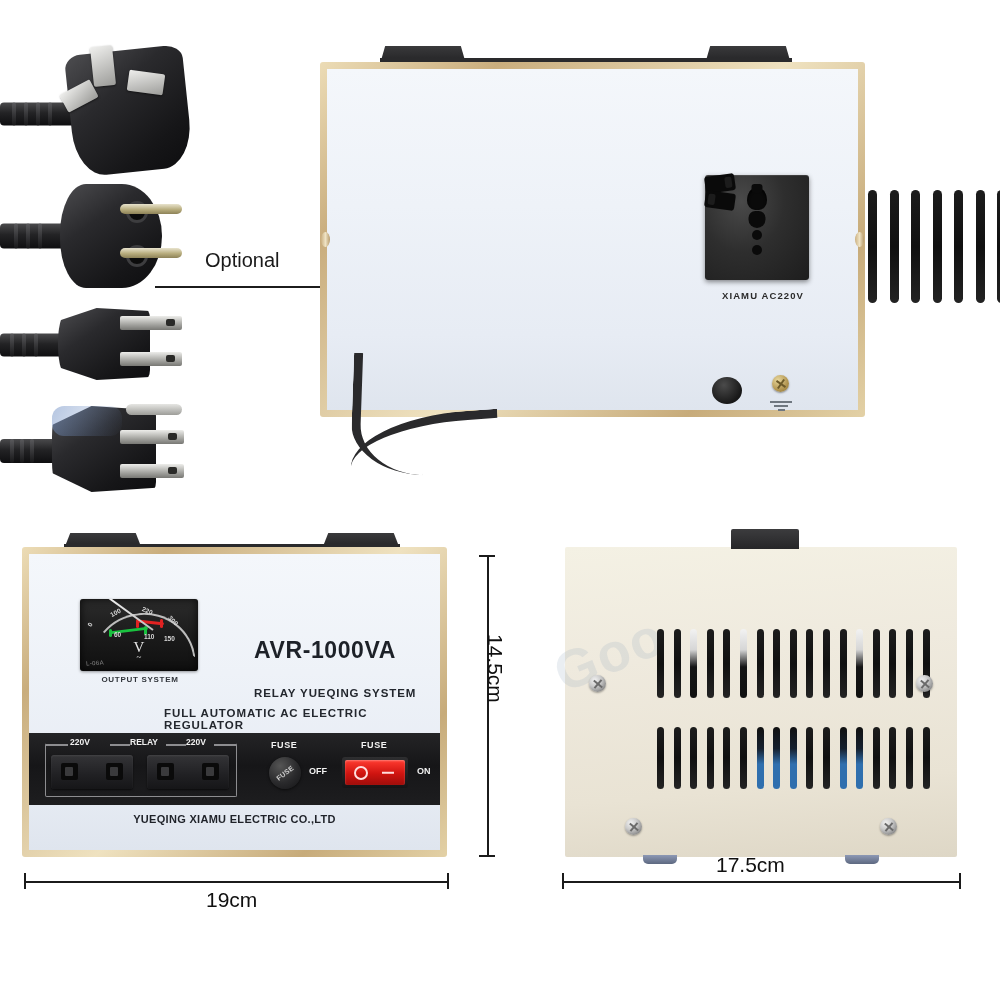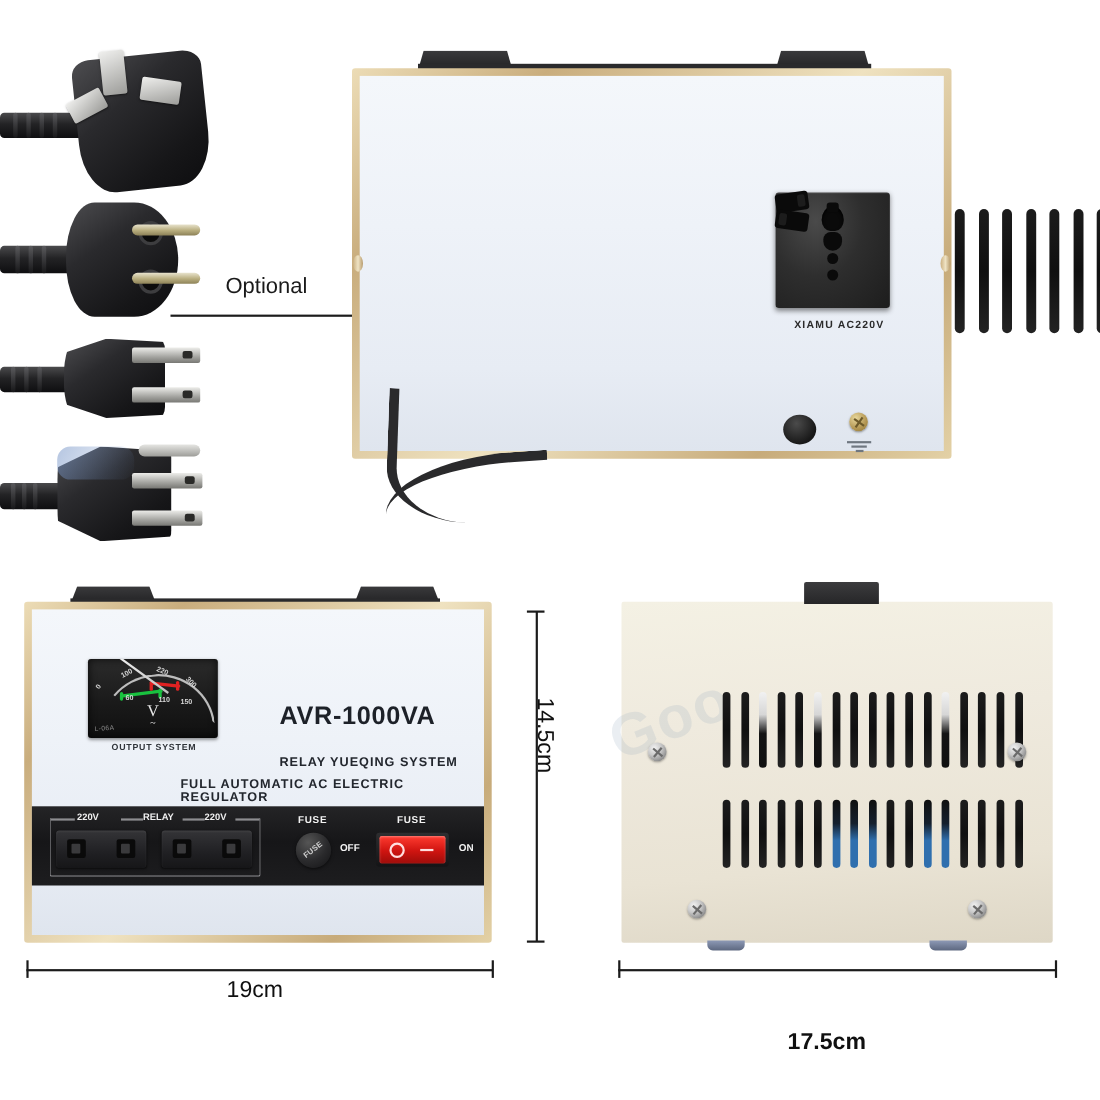--- a/index.html
+++ b/index.html
@@ -527,20 +527,21 @@
       </div>
 
       <div class="off-label">OFF</div>
       <div class="power-label">FUSE</div>
       <div class="rocker">
           <i></i>
         </div>
       <div class="on-label">ON</div>
     </div>
 
+    <div class="company">YUEQING XIAMU ELECTRIC CO.,LTD</div>
   </div>
 
   <div class="device" id="side-unit">
     <div class="side-top-tab"></div>
     <div class="watermark">Goo</div>
 
     <div class="vent-group" id="side-vents-top">
       <div class="vent"></div>
         <div class="vent"></div>
         <div class="vent white"></div>
@@ -594,15 +595,15 @@
   <div class="dim-text rot" style="left:507px;top:610px;">14.5cm</div>
 
   <div class="dim-line dim-h" style="left:24px;top:857px;width:424px;"></div>
   <div class="dim-cap cap-v" style="left:24px;top:849px;"></div>
   <div class="dim-cap cap-v" style="left:447px;top:849px;"></div>
   <div class="dim-text" style="left:206px;top:864px;">19cm</div>
 
   <div class="dim-line dim-h" style="left:562px;top:857px;width:398px;"></div>
   <div class="dim-cap cap-v" style="left:562px;top:849px;"></div>
   <div class="dim-cap cap-v" style="left:959px;top:849px;"></div>
-  <div class="dim-text" style="left:716px;top:912px;font-weight:bold;">17.5cm</div>
+  <div class="dim-text" style="left:716px;top:829px;">17.5cm</div>
 
 </div>
 
 </body></html>

